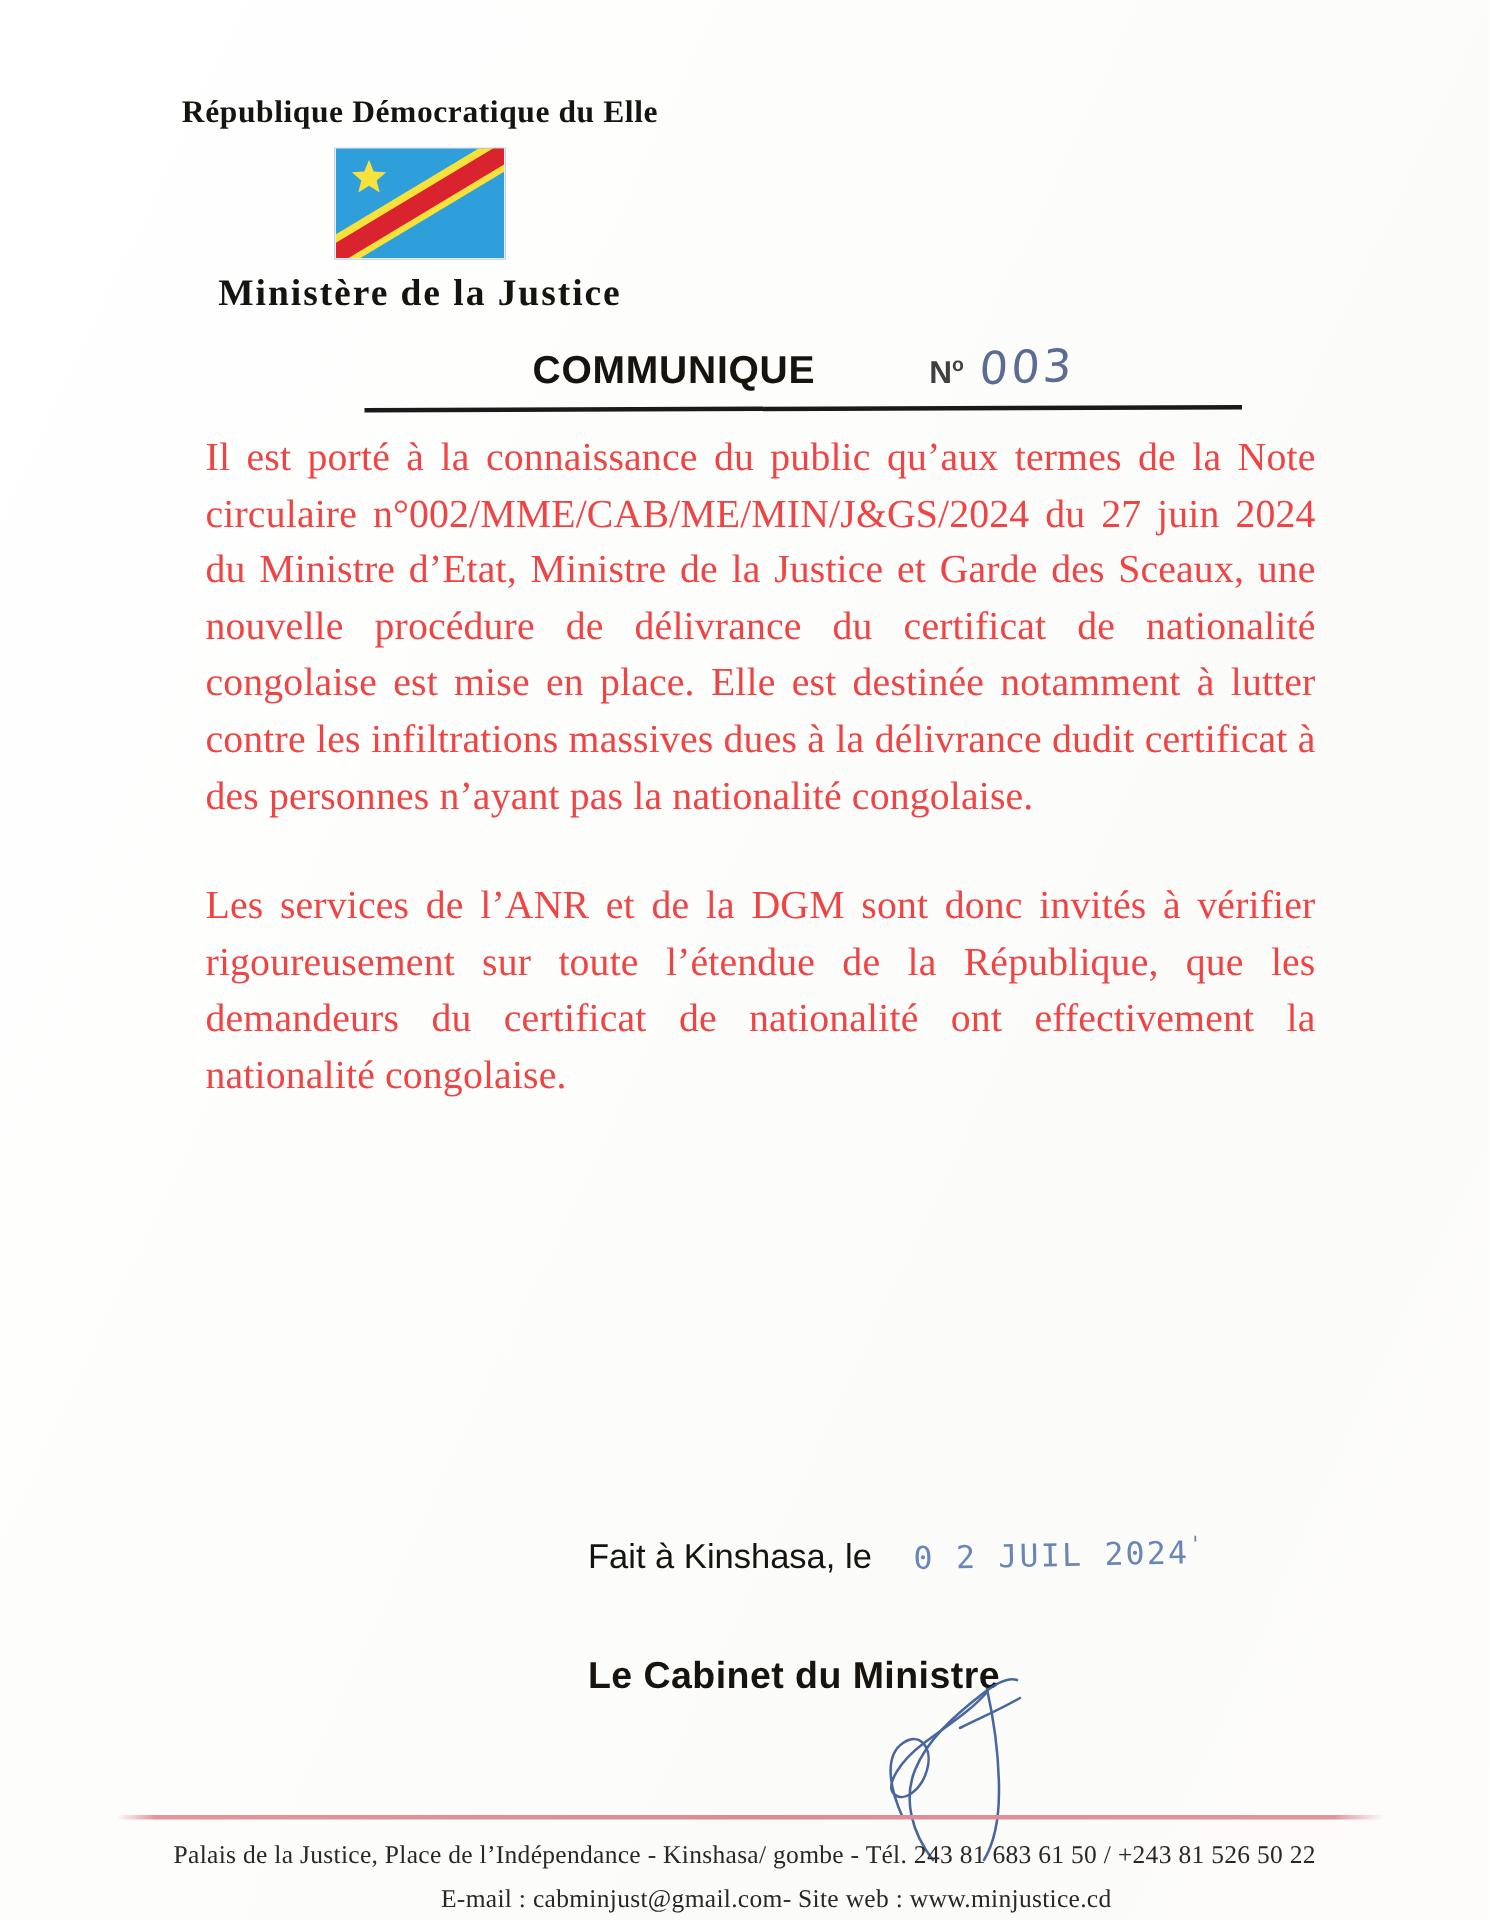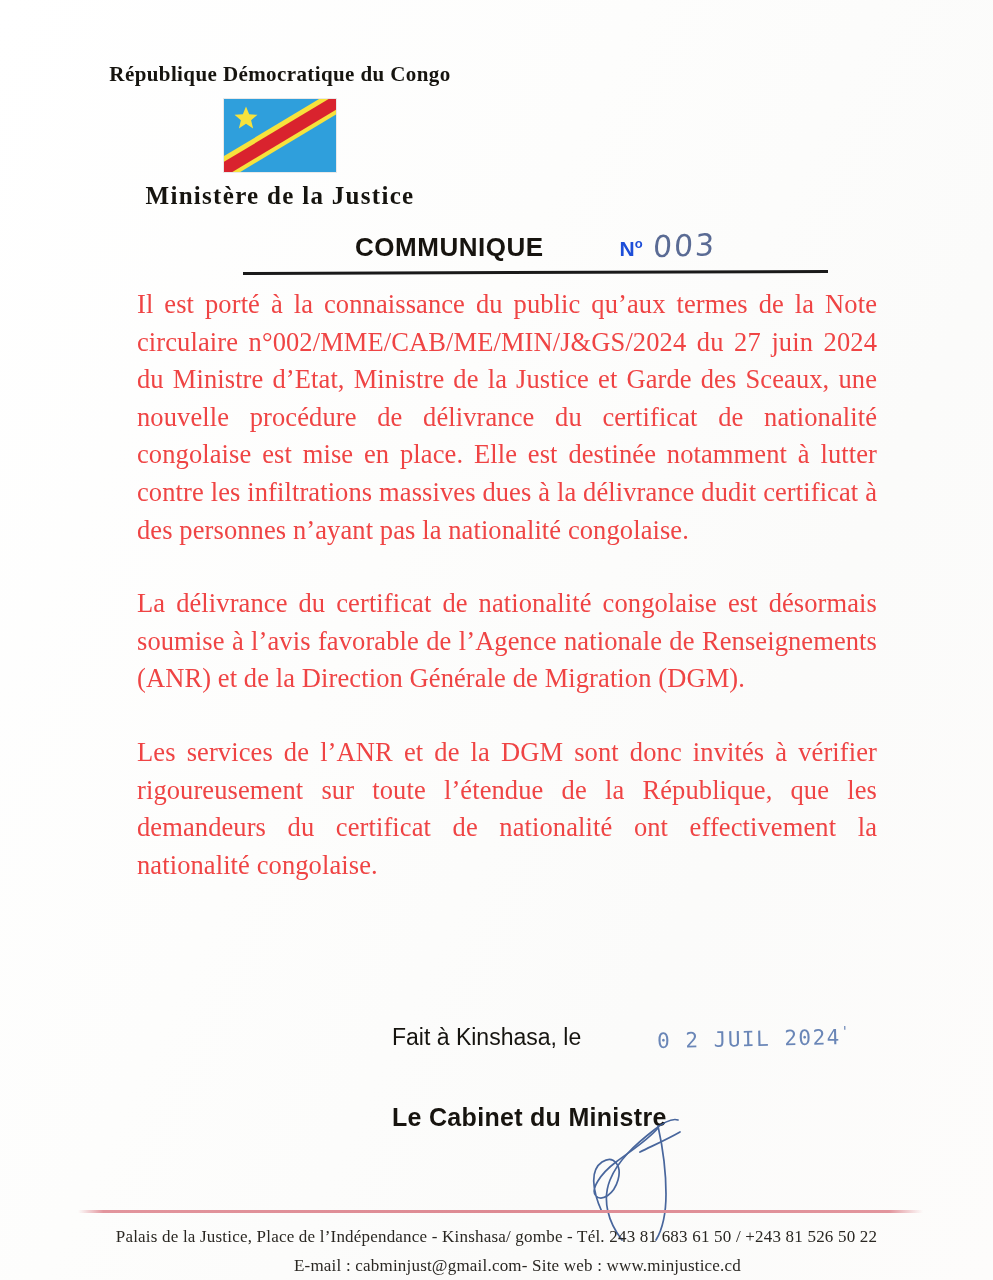--- a/index.html
+++ b/index.html
@@ -110,21 +110,21 @@
     font-weight: 700;
     font-size: 26px;
     letter-spacing: 0.5px;
     color: #17140f;
   }
   .num-label {
     font-family: "Liberation Sans", "DejaVu Sans", sans-serif;
     font-weight: 700;
     font-size: 21px;
     margin-left: 36px;
-    color: #1d4ed8;
+    color: #404040;
     padding-left: 40px;
   }
   .num-label sup {
     font-size: 13px;
     vertical-align: super;
   }
   .num-hand {
     font-family: "DejaVu Sans", sans-serif;
     font-size: 30px;
     color: #4d5f8c;
@@ -160,22 +160,21 @@
     letter-spacing: 0.1px;
   }
   .para:last-child { margin-bottom: 0; }
 
   
   .date-line {
     position: absolute;
     left: 392px;
     top: 1024px;
     display: flex;
-    align-items: center;
-    gap: 48px;
+    align-items: flex-start;
   }
   .date-label {
     font-family: "Liberation Sans", "DejaVu Sans", sans-serif;
     font-size: 23px;
     color: #16140f;
   }
   .date-stamp {
     font-family: "DejaVu Sans Mono", monospace;
     font-size: 21px;
     letter-spacing: 1.5px;
@@ -240,21 +239,21 @@
     white-space: nowrap;
   }
   .footer-line + .footer-line { margin-top: 9px; padding-left: 42px; }
 </style>
 </head>
 <body>
 
 <div class="page"></div>
 
 <div class="letterhead">
-  <div class="republic-line">République Démocratique du Congo</div>
+  <div class="republic-line">République Démocratique du Elle</div>
 
   <div class="flag-wrap">
     <div class="flag">
       <div class="stripe-yellow"></div>
       <div class="stripe-red"></div>
       <svg class="star" viewBox="0 0 24 24">
         <polygon fill="currentColor" points="12,1.4 14.9,8.6 22.6,9.1 16.7,14.1 18.6,21.6 12,17.4 5.4,21.6 7.3,14.1 1.4,9.1 9.1,8.6"></polygon>
       </svg>
     </div>
   </div>
@@ -268,21 +267,20 @@
     <span class="num-label">
       <span>N</span><sup>o</sup>
     </span>
     <span class="num-hand">003</span>
   </div>
   <div class="title-rule"></div>
 </div>
 
 <div class="body-text">
   <p class="para">Il est porté à la connaissance du public qu’aux termes de la Note circulaire n°002/MME/CAB/ME/MIN/J&amp;GS/2024 du 27 juin 2024 du Ministre d’Etat, Ministre de la Justice et Garde des Sceaux, une nouvelle procédure de délivrance du certificat de nationalité congolaise est mise en place. Elle est destinée notamment à lutter contre les infiltrations massives dues à la délivrance dudit certificat à des personnes n’ayant pas la nationalité congolaise.</p>
-  <p class="para">La délivrance du certificat de nationalité congolaise est désormais soumise à l’avis favorable de l’Agence nationale de Renseignements (ANR) et de la Direction Générale de Migration (DGM).</p>
   <p class="para">Les services de l’ANR et de la DGM sont donc invités à vérifier rigoureusement sur toute l’étendue de la République, que les demandeurs du certificat de nationalité ont effectivement la nationalité congolaise.</p>
 </div>
 
 <div class="date-line">
   <span class="date-label">Fait à Kinshasa, le</span>
   <span class="date-stamp"><span>0 2 JUIL 2024</span><span class="tick">'</span></span>
 </div>
 
 <div class="signer">Le  Cabinet du Ministre</div>
 

